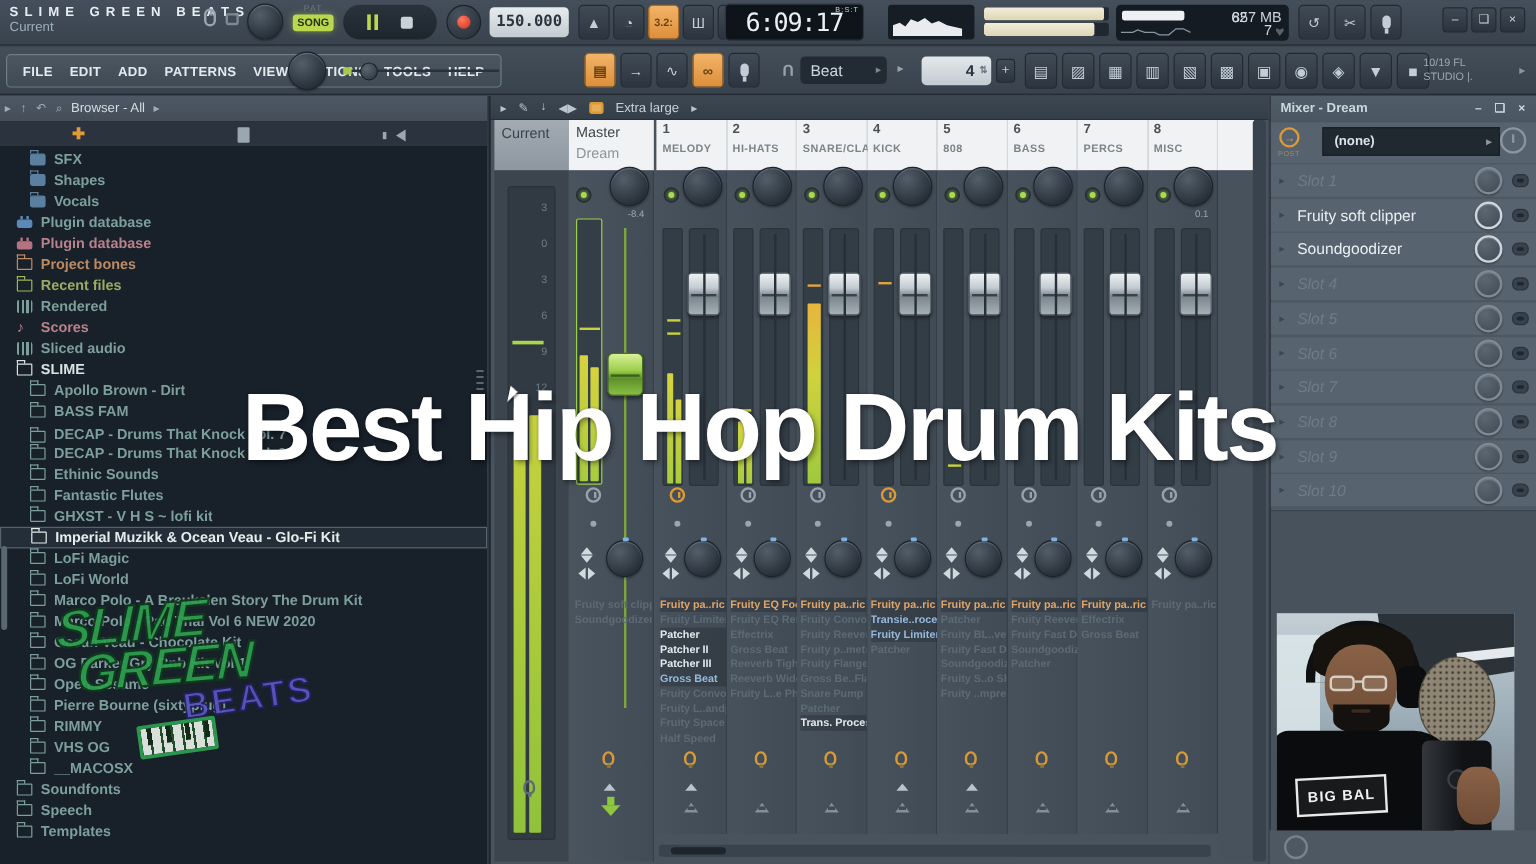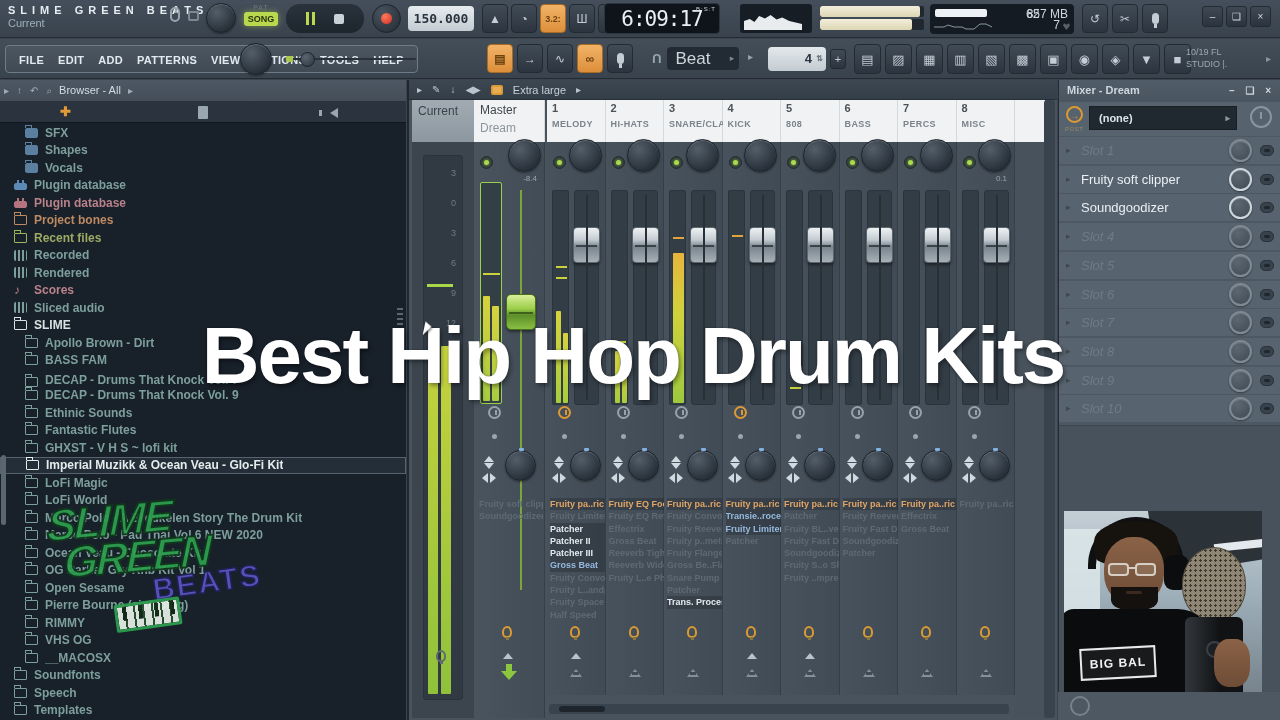--- a/index.html
+++ b/index.html
@@ -56,21 +56,21 @@
 #menu-box{position:absolute;left:5px;top:6px;height:28px;border:1px solid #6d7c87;border-radius:4px;background:linear-gradient(#4b5661,#3f4a55);display:flex;align-items:center;padding:0 6px}
 .menu-item{font-size:11px;font-weight:bold;color:#e2eaf0;padding:0 7px;letter-spacing:.3px}
 #menu-knob{left:240px;top:4px;width:32px;height:32px}
 #mvol{position:absolute;left:286px;top:13px;width:130px;height:14px}
 #mvol .trk{position:absolute;left:0;top:6px;width:130px;height:2px;background:#29323b;border-radius:1px}
 #mvol .nub{position:absolute;left:0;top:4px;width:7px;height:6px;background:#a8c94c;border-radius:1px}
 #mvol .hnd{position:absolute;left:14px;top:0;width:15px;height:15px;border-radius:50%;background:radial-gradient(circle at 35% 30%,#5a656f,#2b343d);border:1px solid #1c242c}
 #mb-icons{position:absolute;left:487px;top:5px;display:flex;gap:4px}
 #snap{position:absolute;left:652px;top:8px;display:flex;align-items:center;gap:6px}
 #magnet{font-size:13px;color:#97a3ad;display:inline-block;transform:rotate(180deg);font-weight:bold}
-#snap-dd{width:72px;height:23px;background:#222b33;border-radius:4px;color:#ccd6dd;font-size:17px;line-height:23px;padding:0 8px;position:relative}
+#snap-dd{width:72px;height:23px;background:#222b33;border-radius:4px;color:#ccd6dd;font-size:13px;line-height:23px;padding:0 8px;position:relative}
 #snap-dd::after{content:"▸";position:absolute;right:5px;color:#7c8892;font-size:9px}
 #arr-sm{position:absolute;left:748px;top:12px;color:#97a3ad;font-size:10px}
 #stepper{position:absolute;left:768px;top:8px;width:58px;height:24px;background:linear-gradient(#e3e8eb,#c3ccd2);border-radius:4px;color:#2a343e;font-size:13px;font-weight:bold;text-align:right;line-height:24px;padding-right:14px}
 #stepper::after{content:"⇅";position:absolute;right:3px;font-size:8px;color:#6a747e}
 #step-plus{position:absolute;left:830px;top:10px;width:16px;height:20px;background:linear-gradient(#414b56,#2c353f);border:1px solid #222a32;border-radius:3px;color:#c3cdd5;font-size:11px;text-align:center;line-height:19px}
 #win-toggles{position:absolute;left:854px;top:5px;display:flex;gap:4px}
 .tbtn.sm{width:27px;height:30px;font-size:13px}
 #fl-news{position:absolute;left:1186px;top:7px;font-size:9px;color:#9aa8b2;line-height:12px}
 #mb-arr{position:absolute;left:1266px;top:14px;color:#8possibly;color:#8a97a1;font-size:10px}
 
@@ -176,21 +176,21 @@
 #blank-ch{position:absolute;left:606px;top:20px;width:30px;height:618px}
 #blank-ch .h{height:42px;background:#f1f2f3}
 #blank-ch .b{height:576px;background:#48525c}
 
 #fxpanel{position:absolute;left:1058px;top:80px;width:222px;height:640px;background:#4d5863;border-left:1px solid #242b33}
 #fx-title{position:absolute;left:0;top:0;width:100%;height:36px;background:linear-gradient(#505c67,#46515c);color:#ccd6dd;font-size:11px;font-weight:bold;line-height:21px;padding-left:8px}
 #fx-title .btns{position:absolute;right:5px;top:0;color:#cfd8de;font-size:10px;letter-spacing:4px}
 #fx-ctl{position:absolute;left:0;top:22px;width:100%;height:34px;background:#56626d}
 #post-ic{position:absolute;left:7px;top:4px;width:17px;height:17px;border:2px solid #dc9a34;border-radius:50%;color:#dc9a34;font-size:10px;text-align:center;line-height:16px;font-weight:bold}
 #post-lb{position:absolute;left:6px;top:24px;font-size:6px;color:#9a8a64;letter-spacing:.5px}
-#fx-dd{position:absolute;left:30px;top:4px;width:148px;height:24px;background:#20292f;border-radius:0;border:1px solid #171e24;color:#dbe4ea;font-size:11px;font-weight:bold;line-height:23px;padding-left:9px}
+#fx-dd{position:absolute;left:43px;top:4px;width:148px;height:24px;background:#20292f;border-radius:0;border:1px solid #171e24;color:#dbe4ea;font-size:11px;font-weight:bold;line-height:23px;padding-left:9px}
 #fx-dd::after{content:"▸";position:absolute;right:6px;color:#8a96a0;font-size:9px}
 #fx-clk{position:absolute;right:8px;top:4px;width:22px;height:22px;border-radius:50%;border:2px solid #8a95a0}
 #fx-clk::after{content:"";position:absolute;left:8px;top:4px;width:2px;height:7px;background:#8a95a0}
 #fx-slots{position:absolute;left:0;top:57px;width:100%}
 .slot{position:absolute;left:0;width:100%;height:27px;background:#57636e}
 .slot .ar{position:absolute;left:7px;top:8px;font-size:9px;color:#3d4750}
 .slot .lb{position:absolute;left:22px;top:6px;font-size:13px}
 .slot.empty .lb{font-style:italic;color:#6e7c88}
 .slot.filled .lb{color:#e9eff4}
 .slot .kn{position:absolute;right:28px;top:2px;width:23px;height:23px;border-radius:50%;background:radial-gradient(circle at 35% 30%,#5c playground,#3f4a54);background:radial-gradient(circle at 35% 30%,#5c6772,#3f4a54);border:2px solid #7e8994}
@@ -392,24 +392,20 @@
           <span class="ic plug" style="color: rgb(181, 115, 127);"></span>
           <span class="blabel">Plugin database</span>
         </div>
         <div class="brow" style="padding-left: 14px; color: rgb(189, 138, 98);">
           <span class="ic folder"></span>
           <span class="blabel">Project bones</span>
         </div>
         <div class="brow" style="padding-left: 14px; color: rgb(156, 171, 99);">
           <span class="ic folder" style="color: rgb(151, 183, 90);"></span>
           <span class="blabel">Recent files</span>
-        </div>
-        <div class="brow" style="padding-left: 14px;">
-          <span class="ic wave"></span>
-          <span class="blabel">Recorded</span>
         </div>
         <div class="brow" style="padding-left: 14px;">
           <span class="ic wave"></span>
           <span class="blabel">Rendered</span>
         </div>
         <div class="brow" style="padding-left: 14px; color: rgb(185, 129, 138);">
           <span class="bnote">♪</span>
           <span class="blabel">Scores</span>
         </div>
         <div class="brow" style="padding-left: 14px;">

